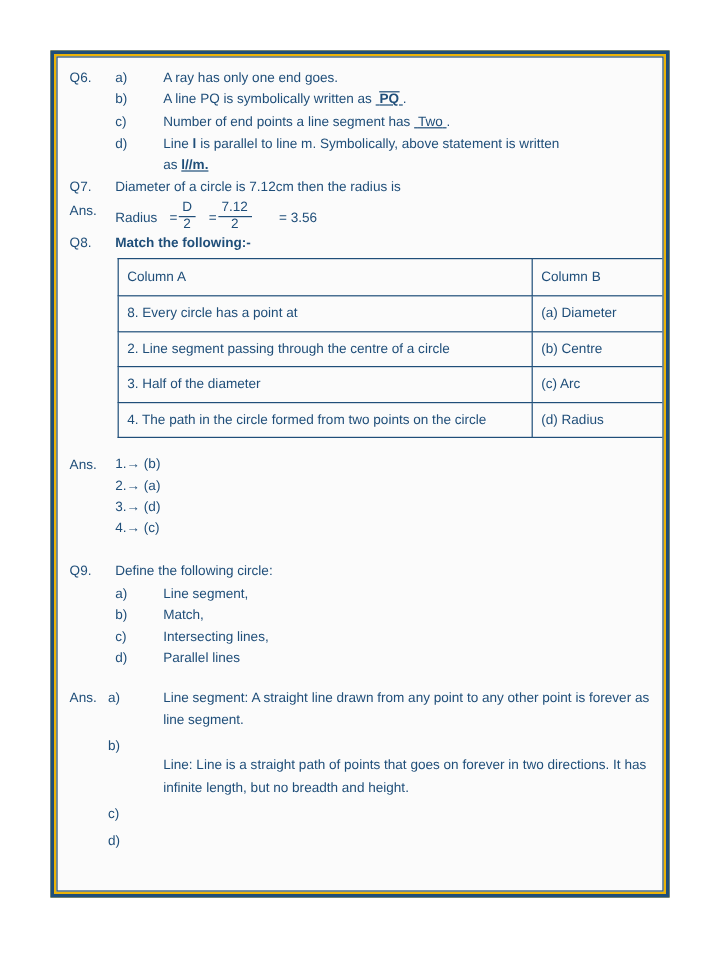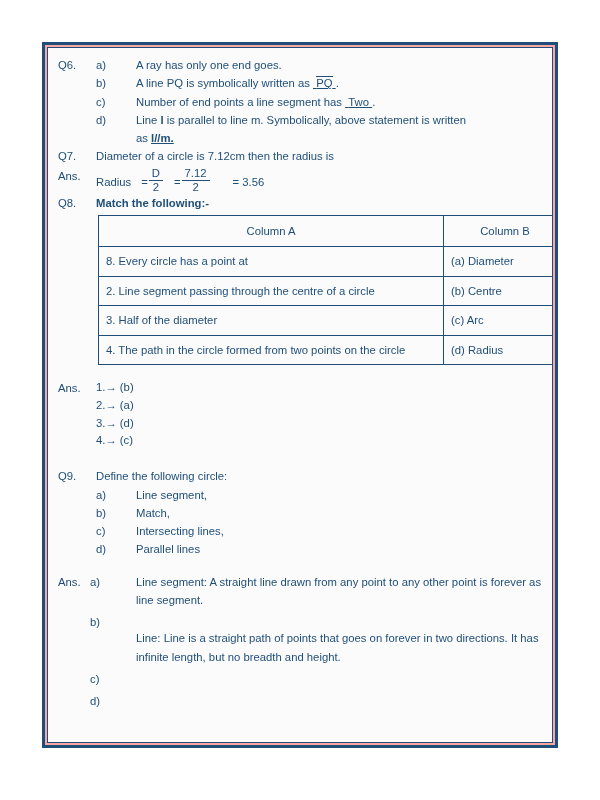--- a/index.html
+++ b/index.html
@@ -18,21 +18,21 @@
 
   
   #page-frame {
     position: absolute;
     left: 42px;
     top: 42px;
     width: 516px;
     height: 706px;
     box-sizing: border-box;
     border: 3px solid #1f4e79;
-    background: #fca5a5;
+    background: #eab308;
     padding: 2px;
   }
   #page-inner {
     box-sizing: border-box;
     width: 100%;
     height: 100%;
     border: 1px solid #1f4e79;
     background: #fbfbfb;
     padding: 8px 10px 0 10px;
     overflow: hidden;
@@ -65,20 +65,21 @@
   }
 
   .bold { font-weight: bold; }
   .blank-ul {
     text-decoration: underline;
     font-weight: normal;
   }
   .overline-pq {
     border-top: 1px solid #1f4e79;
     padding-top: 0px;
+    font-weight: bold;
   }
   .u-bold {
     font-weight: bold;
     text-decoration: underline;
   }
 
   
   .frac {
     display: inline-block;
     vertical-align: -0.42em;
@@ -116,21 +117,21 @@
   table.match td {
     border: 1px solid #1f4e79;
     color: #1f4e79;
     font-size: 11.3px;
     padding: 6px 7px;
     vertical-align: middle;
     line-height: 1.45;
   }
   table.match td.col-a { width: 330px; }
   table.match td.col-b { width: 108px; }
-  table.match tr.head td { padding: 7px 7px; text-align: center; }
+  table.match tr.head td { padding: 7px 7px; }
 
   
   .ansmatch {
     display: flex;
     margin-top: 14px;
   }
   .ansmatch .lab { width: 38px; flex: 0 0 auto; }
   .ansmatch ul {
     margin: 0;
     padding: 0;

